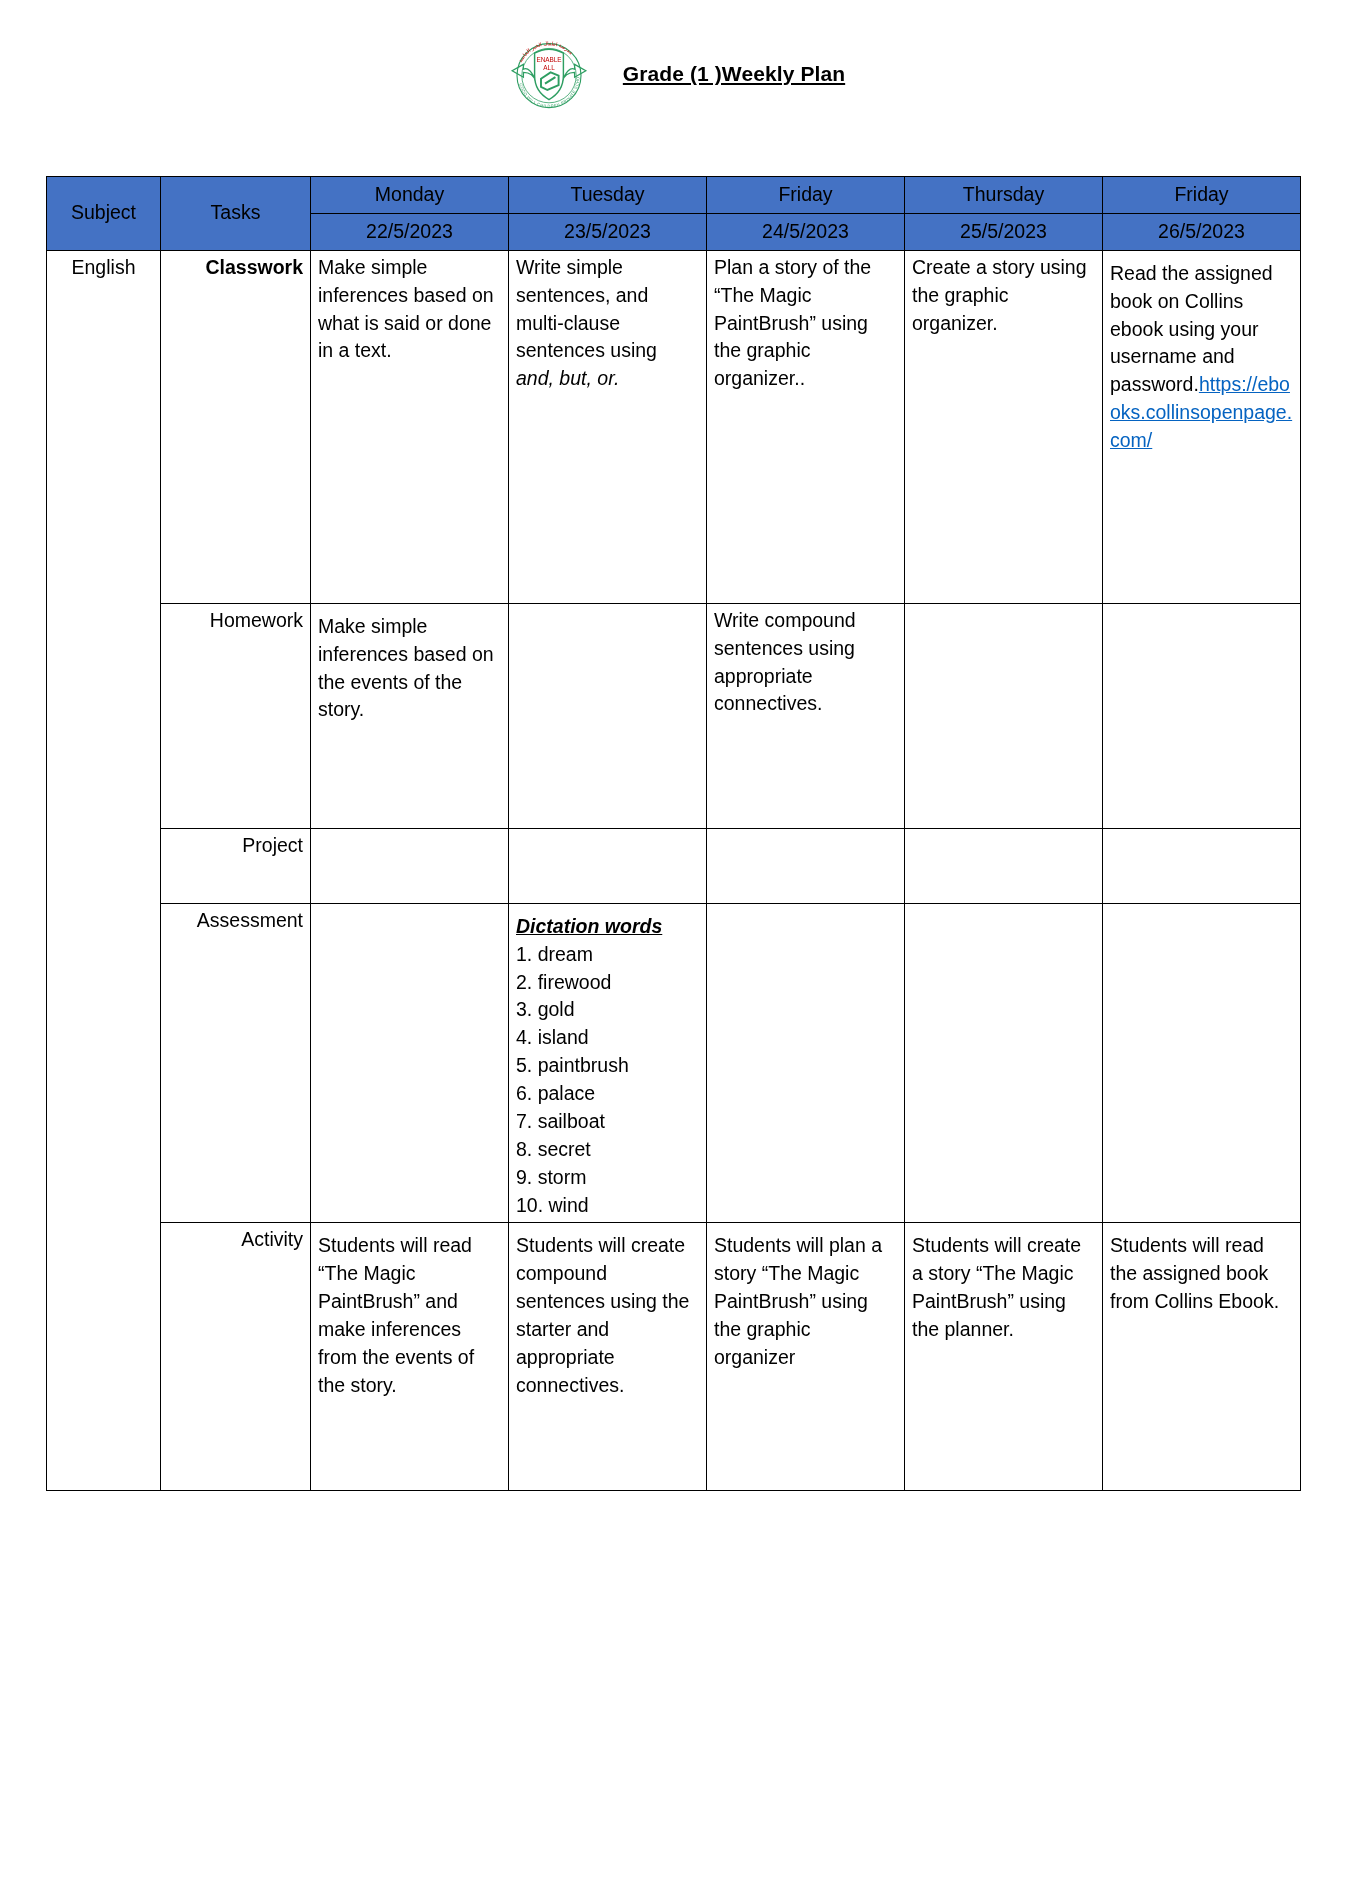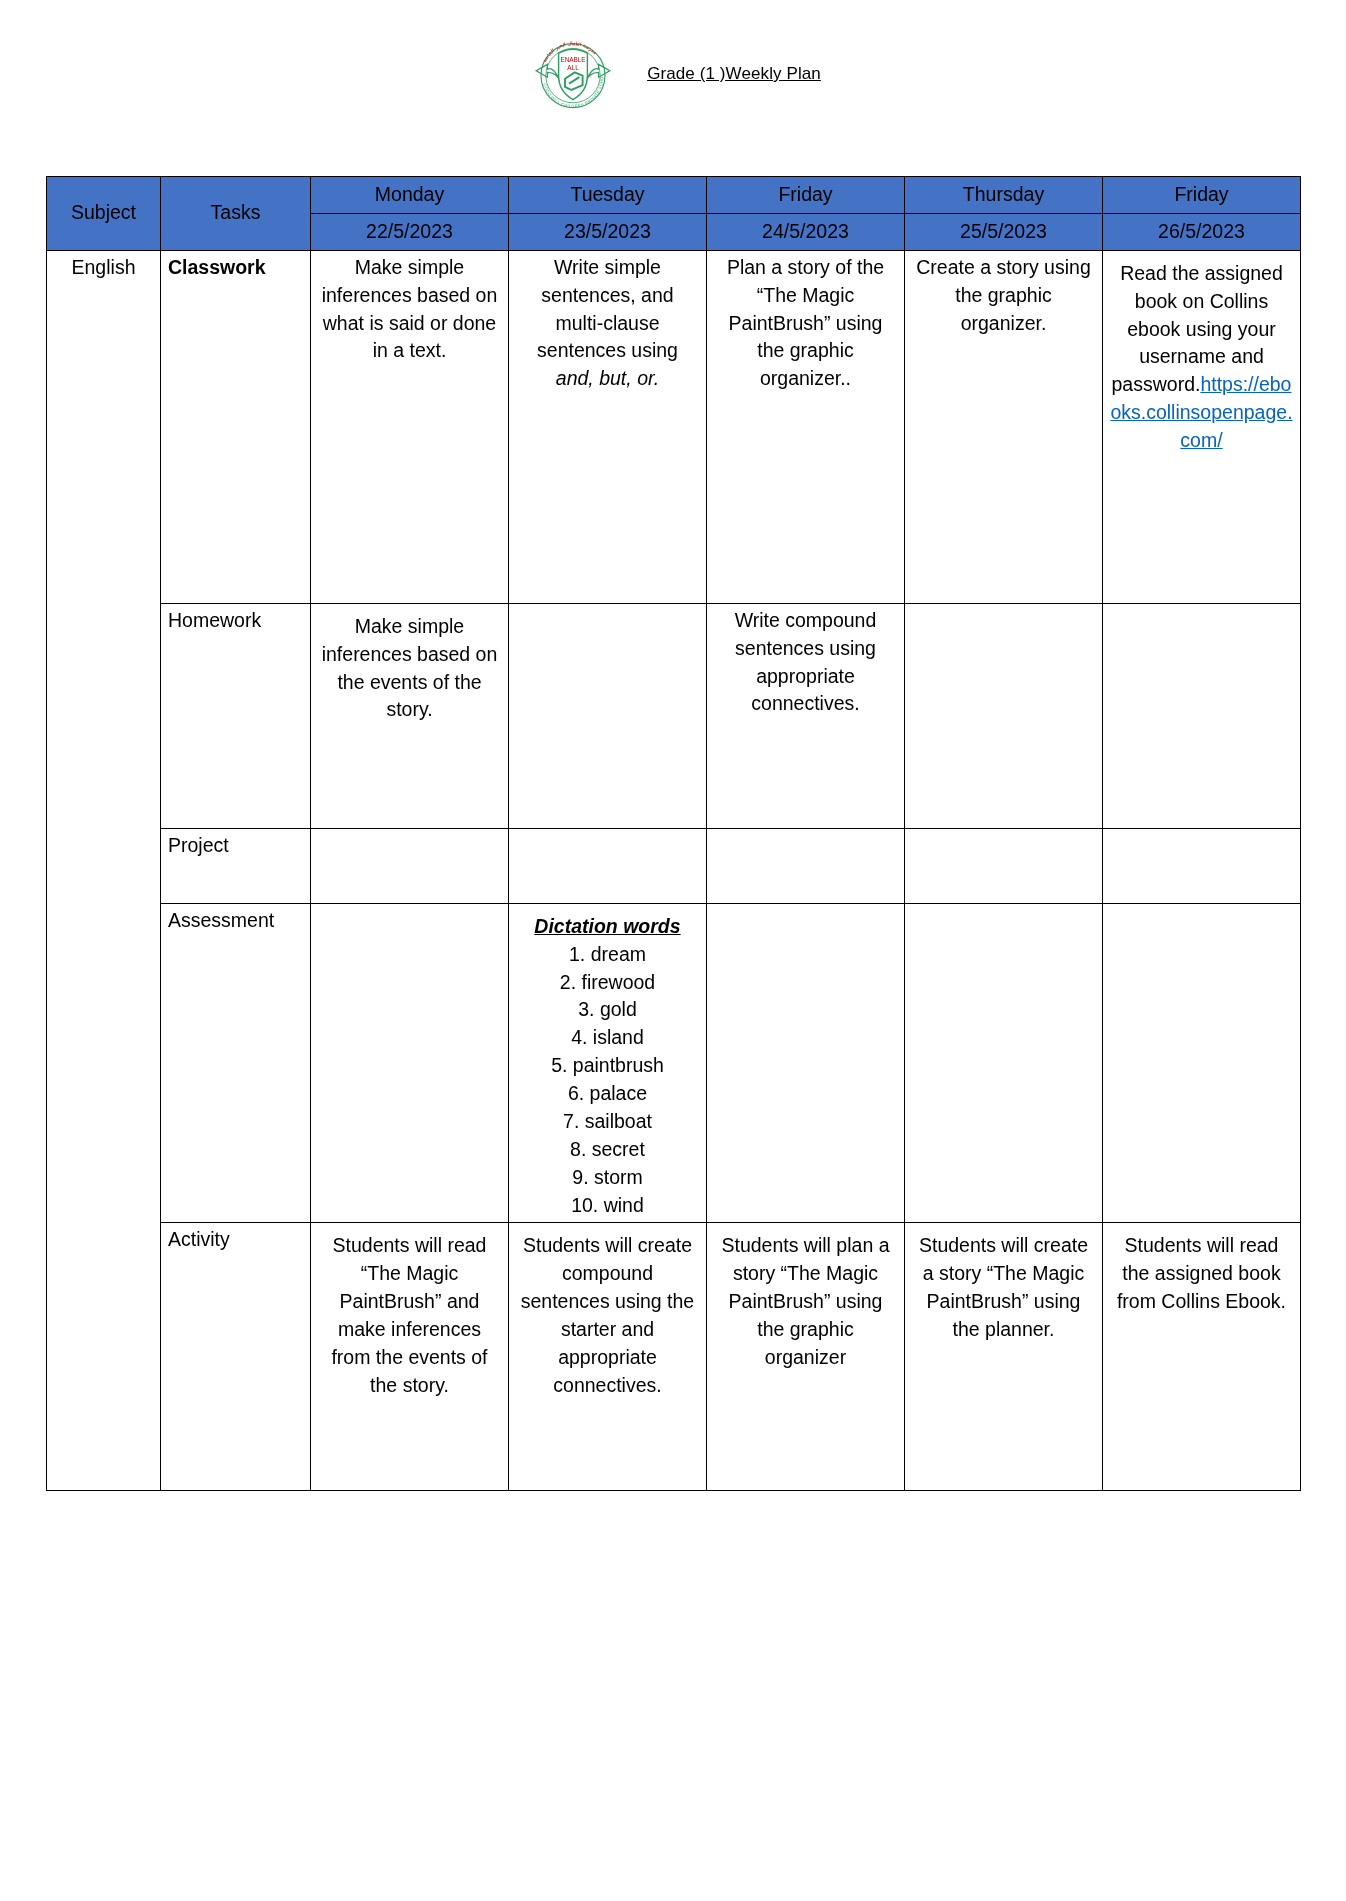--- a/index.html
+++ b/index.html
@@ -33,22 +33,22 @@
   }
   .logo {
     width: 96px;
     height: 96px;
     flex: 0 0 auto;
     position: relative;
   }
   .logo svg { display: block; width: 96px; height: 96px; }
 
   .doc-title {
-    font-size: 17px;
-    font-weight: normal;
+    font-size: 21px;
+    font-weight: bold;
     text-decoration: underline;
     letter-spacing: 0.1px;
     white-space: nowrap;
     text-align: right;
   }
 
   
   .table-wrap {
     padding: 0 22px 0 46px;
     margin-top: 44px;
@@ -76,27 +76,27 @@
   col.c-subject { width: 114px; }
   col.c-tasks   { width: 150px; }
   col.c-day     { width: 198px; }
 
   td.subject-cell {
     text-align: center;
     vertical-align: top;
     padding-top: 10px;
   }
   td.task-cell {
-    text-align: left;
+    text-align: right;
     vertical-align: top;
     padding-top: 10px;
   }
   td.task-cell.bold { font-weight: bold; }
 
-  td.body-cell { vertical-align: middle; text-align: center; }
+  td.body-cell { vertical-align: middle; }
   td.body-cell.top { vertical-align: top; padding-top: 9px; }
 
   .italic { font-style: italic; }
   a.link {
     color: #0563C1;
     text-decoration: underline;
     word-break: break-all;
   }
   .dict-title {
     font-weight: bold;

